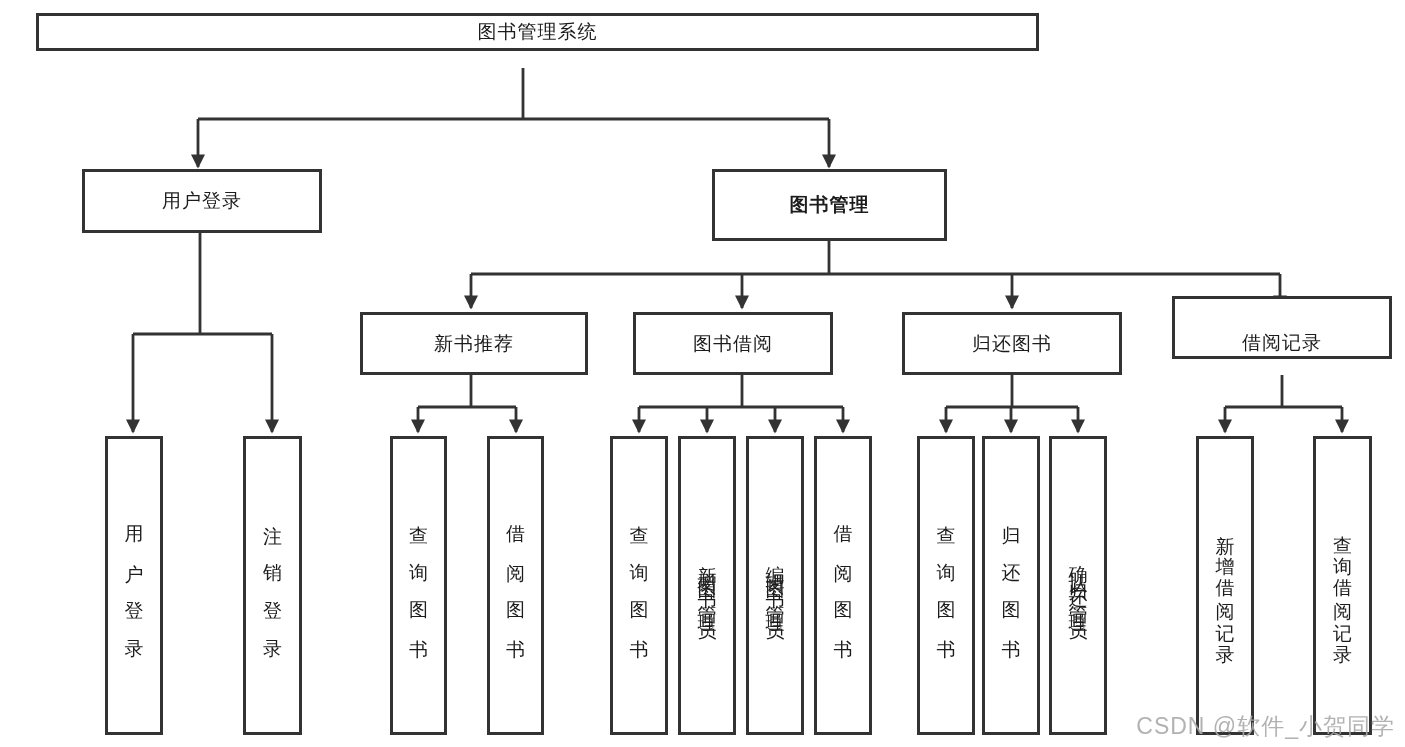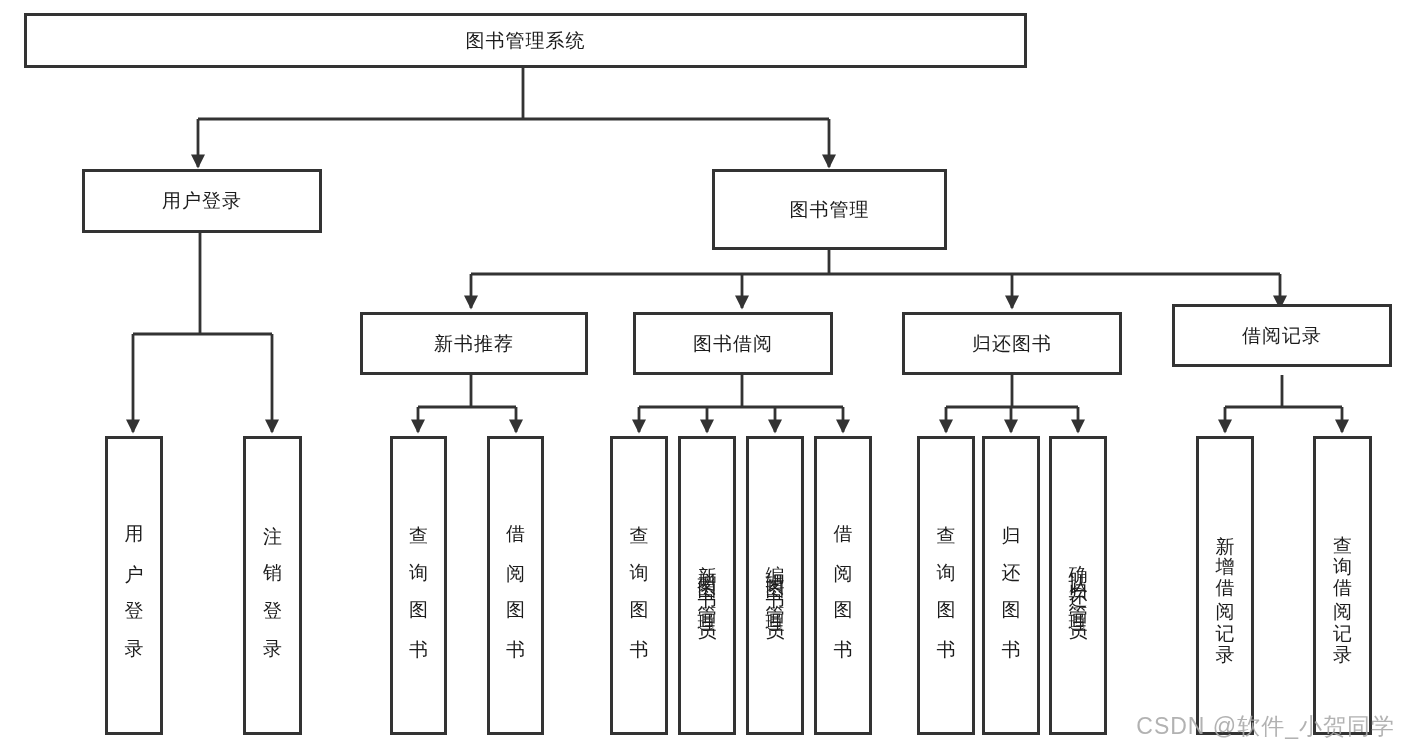--- a/index.html
+++ b/index.html
@@ -115,41 +115,41 @@
       <path class="ar" d="M1078 407 V432" marker-end="url(#arr)"></path>
     </g>
 
     <g>
       <path class="ln" d="M1282 375 V407 M1225 407 H1342"></path>
       <path class="ar" d="M1225 407 V432" marker-end="url(#arr)"></path>
       <path class="ar" d="M1342 407 V432" marker-end="url(#arr)"></path>
     </g>
   </svg>
 
-  <div class="box hbox" style="left:24px; top:13px; width:1003px; height:55px;">
+  <div class="box hbox" style="left:36px; top:13px; width:1003px; height:38px;">
     <span>图书管理系统</span>
   </div>
 
   <div class="box hbox" style="left:82px; top:169px; width:240px; height:64px;">
     <span>用户登录</span>
   </div>
-  <div class="box hbox" style="left:712px; top:169px; width:235px; height:81px;">
+  <div class="box hbox" style="left:712px; top:169px; width:235px; height:72px;font-weight:bold;">
     <span>图书管理</span>
   </div>
 
   <div class="box hbox" style="left:360px; top:312px; width:228px; height:63px;">
     <span>新书推荐</span>
   </div>
   <div class="box hbox" style="left:633px; top:312px; width:200px; height:63px;">
     <span>图书借阅</span>
   </div>
   <div class="box hbox" style="left:902px; top:312px; width:220px; height:63px;">
     <span>归还图书</span>
   </div>
-  <div class="box hbox" style="left:1172px; top:304px; width:220px; height:63px;">
+  <div class="box hbox" style="left:1172px; top:296px; width:220px; height:63px;align-items:flex-end;">
     <span>借阅记录</span>
   </div>
 
   <div class="box vbox vs-wide" style="left:105px; top:436px; width:58px; height:299px;">
     <span>用户登录</span>
   </div>
   <div class="box vbox vs-wide" style="left:243px; top:436px; width:59px; height:299px;">
     <span>注销登录</span>
   </div>
 

